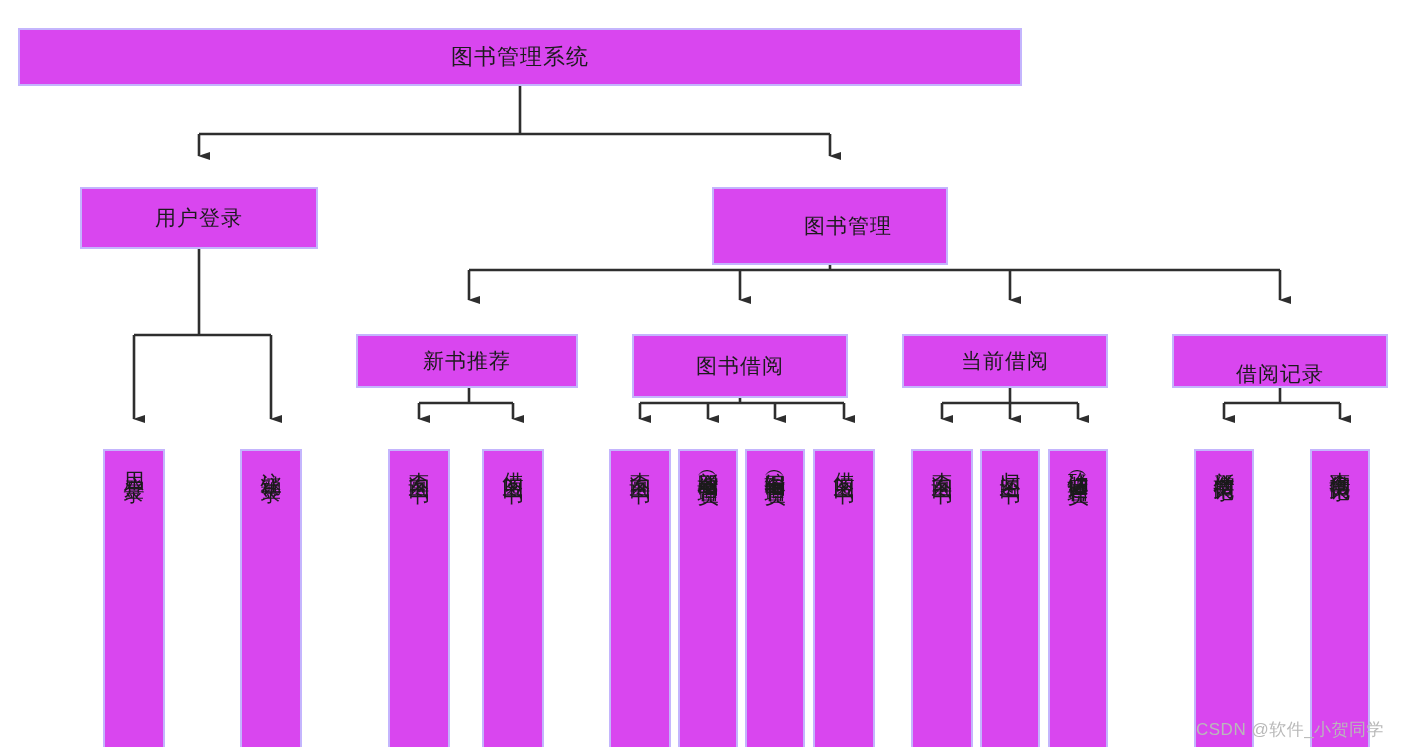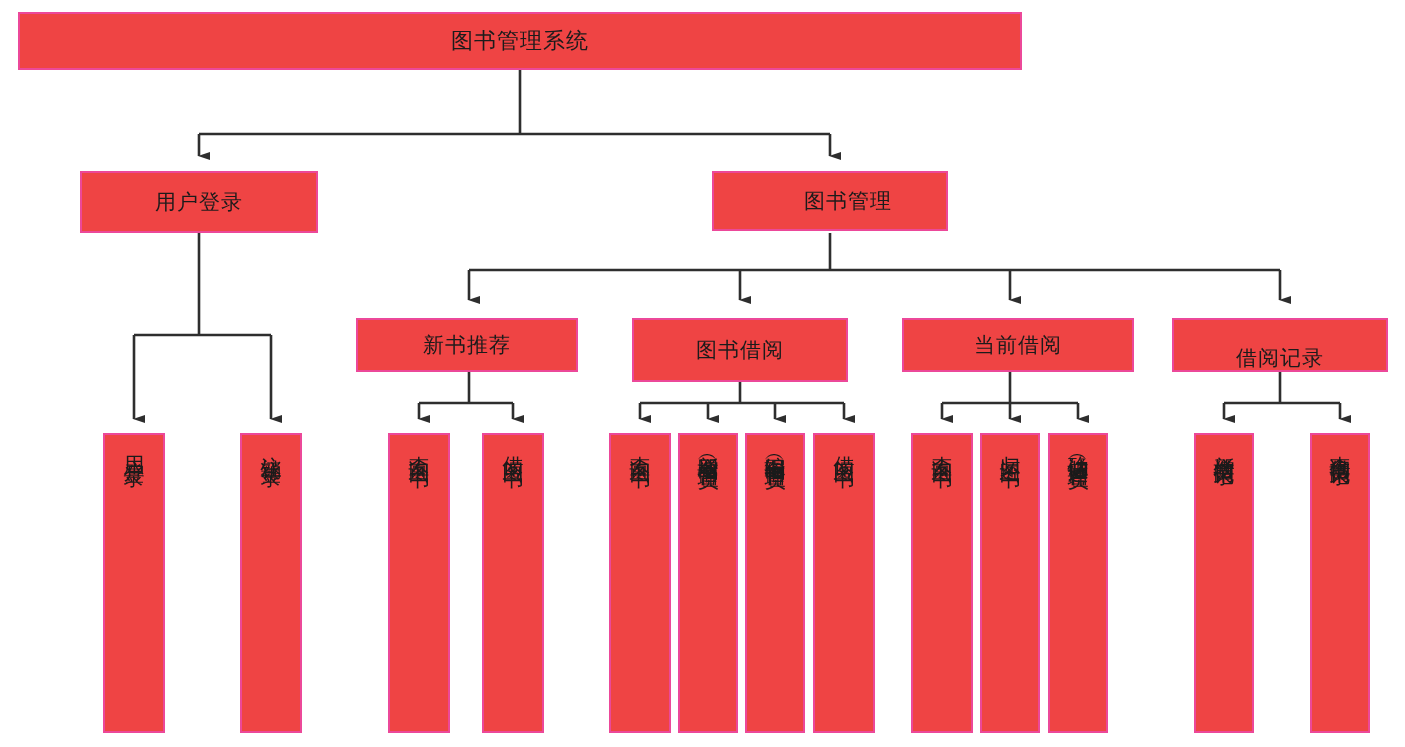--- a/index.html
+++ b/index.html
@@ -21,27 +21,28 @@
     position: absolute;
     left: 0;
     top: 0;
     width: 1405px;
     height: 747px;
     pointer-events: none;
   }
   .node {
     position: absolute;
     box-sizing: border-box;
-    background: #ef4444;
-    border: 2px solid #ec4899;
+    background: #d946ef;
+    border: 2px solid #c4b5fd;
     display: flex;
     align-items: center;
     justify-content: center;
     color: #1b1b1b;
     z-index: 2;
+    margin-top: 16px;
   }
   .node .label {
     display: block;
     text-align: center;
     line-height: 1.15;
     white-space: nowrap;
   }
   
   .node.horiz .label {
     font-size: 21px;
@@ -131,31 +132,31 @@
     </g>
   </svg>
 
   <div class="node root horiz" style="left:18px; top:12px; width:1004px; height:58px;">
     <span class="label">图书管理系统</span>
   </div>
 
   <div class="node horiz" style="left:80px; top:171px; width:238px; height:62px;">
     <span class="label">用户登录</span>
   </div>
-  <div class="node horiz" style="left:712px; top:171px; width:236px; height:60px;padding-left:36px;">
+  <div class="node horiz" style="left:712px; top:171px; width:236px; height:78px;padding-left:36px;">
     <span class="label">图书管理</span>
   </div>
 
   <div class="node horiz" style="left:356px; top:318px; width:222px; height:54px;">
     <span class="label">新书推荐</span>
   </div>
   <div class="node horiz" style="left:632px; top:318px; width:216px; height:64px;">
     <span class="label">图书借阅</span>
   </div>
-  <div class="node horiz" style="left:902px; top:318px; width:232px; height:54px;">
+  <div class="node horiz" style="left:902px; top:318px; width:206px; height:54px;">
     <span class="label">当前借阅</span>
   </div>
   <div class="node horiz" style="left:1172px; top:318px; width:216px; height:54px;align-items:flex-end;">
     <span class="label">借阅记录</span>
   </div>
 
   <div class="node leaf" style="left:103px; top:433px; width:62px; height:300px;">
     <span class="label">用户登录</span>
   </div>
   <div class="node leaf" style="left:240px; top:433px; width:62px; height:300px;">
@@ -192,14 +193,15 @@
     <span class="label">确认归还（管理员）</span>
   </div>
 
   <div class="node leaf tall" style="left:1194px; top:433px; width:60px; height:300px;">
     <span class="label">新增借阅记录</span>
   </div>
   <div class="node leaf tall" style="left:1310px; top:433px; width:60px; height:300px;">
     <span class="label">查询借阅记录</span>
   </div>
 
+  <div class="watermark" style="left:1196px; top:718px;">CSDN @软件_小贺同学</div>
 
 </div>
 
 </body></html>

